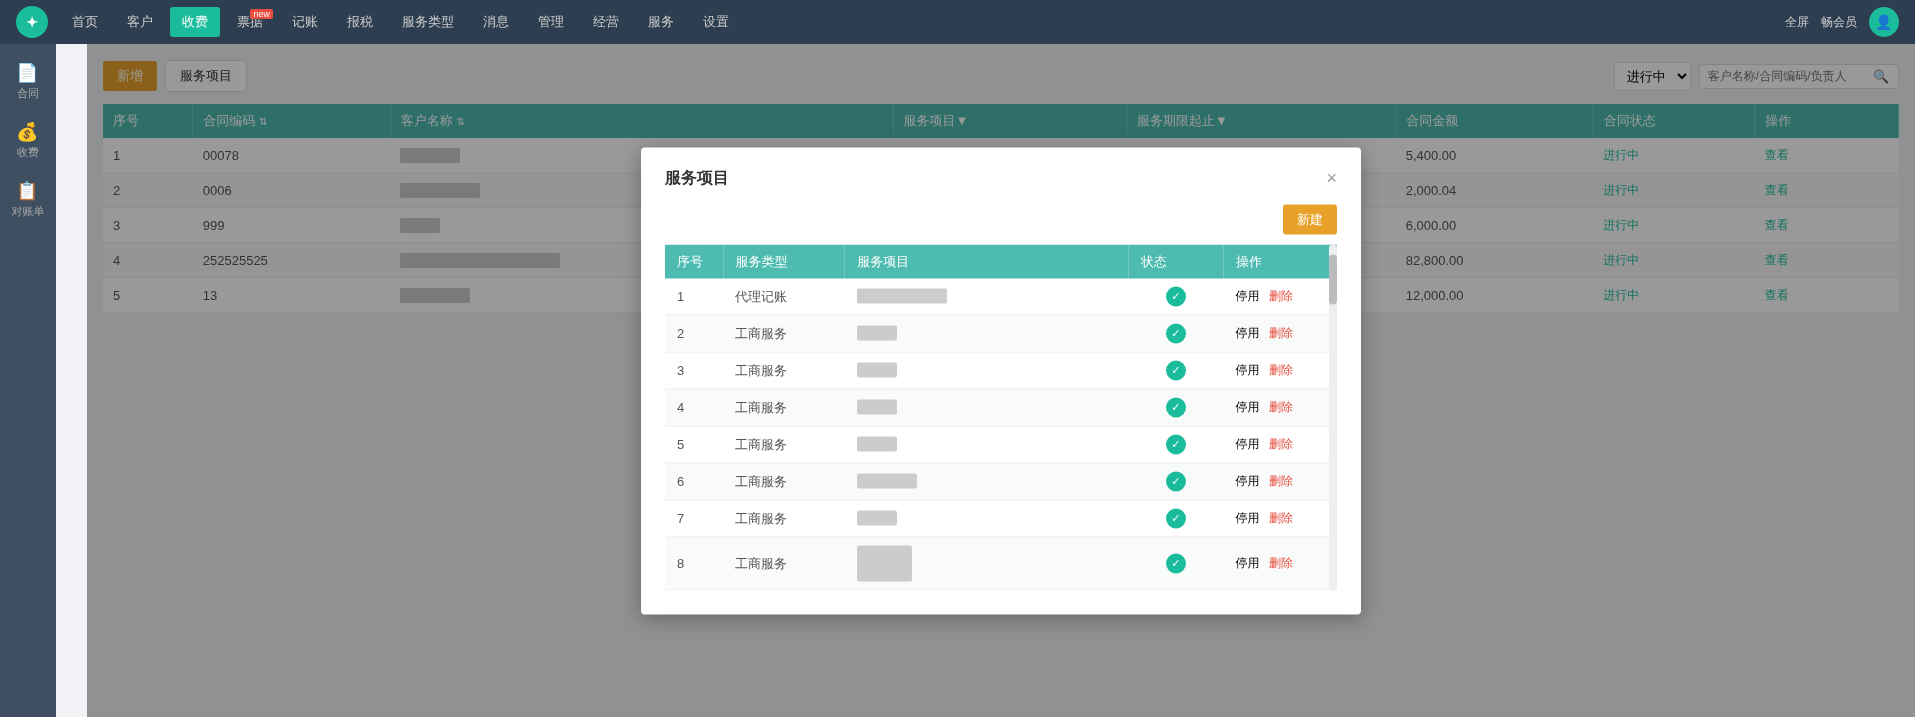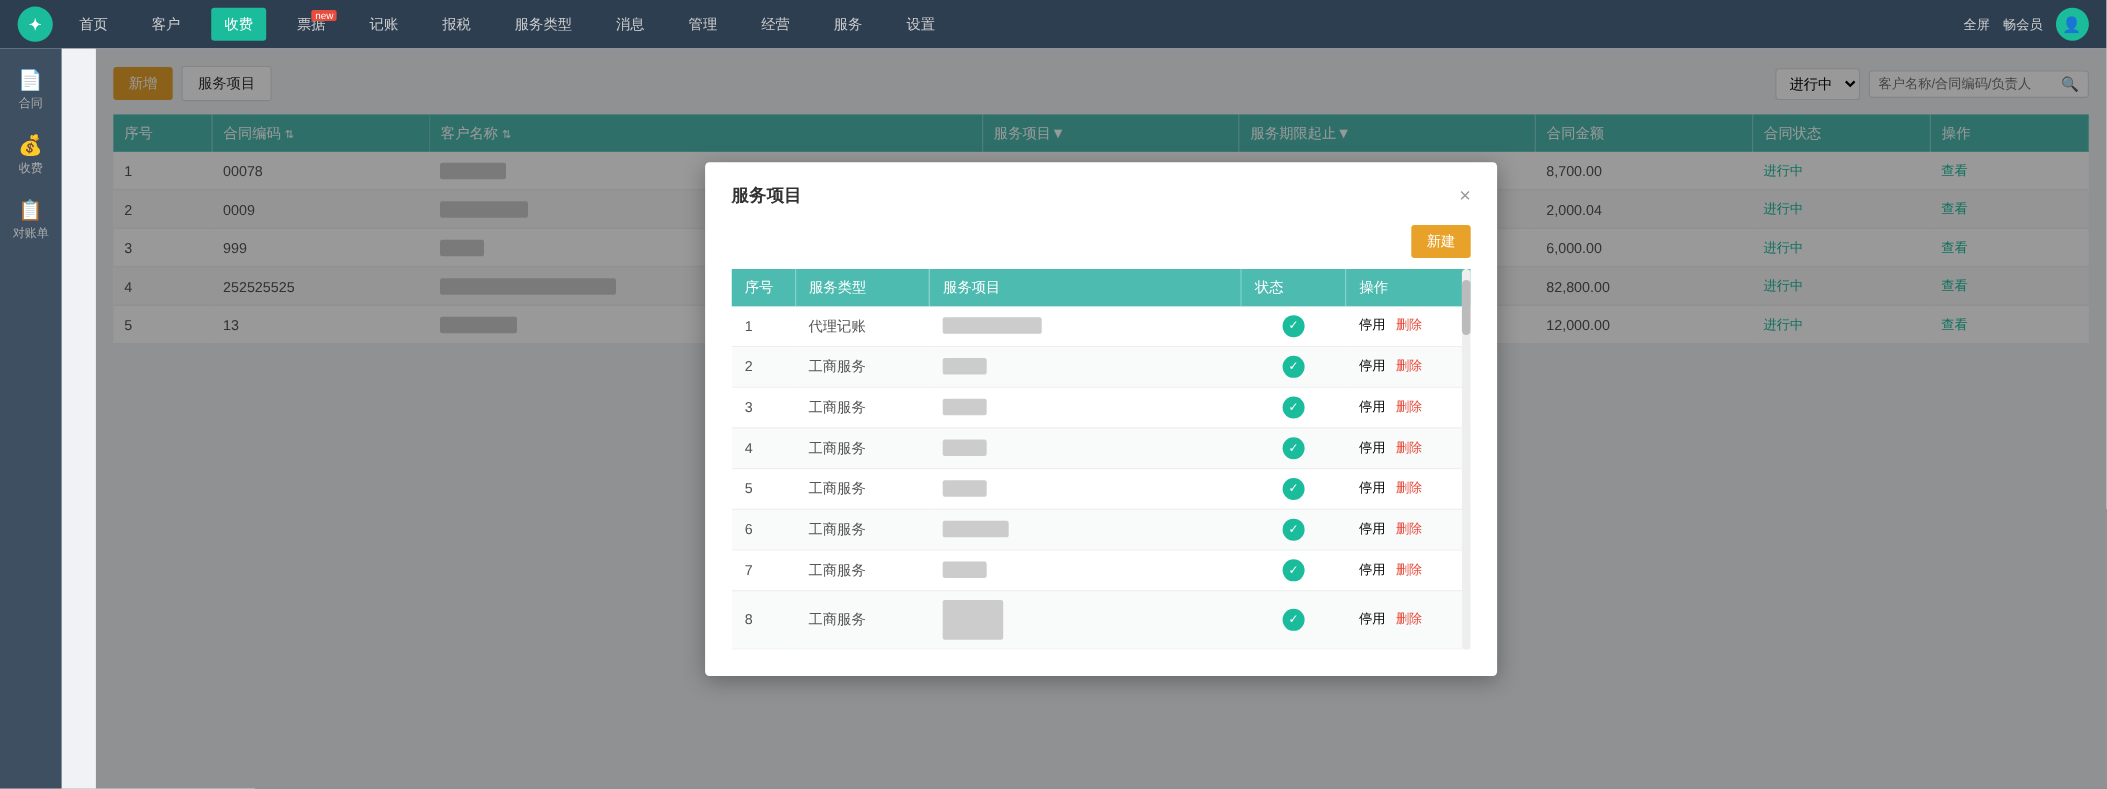--- a/index.html
+++ b/index.html
@@ -16,21 +16,21 @@
     }
     .top-nav .logo {
       width: 32px; height: 32px;
       background: #1abc9c;
       border-radius: 50%;
       display: flex; align-items: center; justify-content: center;
       color: white; font-size: 14px; font-weight: bold;
       margin-right: 12px;
     }
     .top-nav .nav-items {
-      display: flex; align-items: center; gap: 16px; flex: 1;
+      display: flex; align-items: center; gap: 5px; flex: 1;
     }
     .nav-item {
       color: #ccc; padding: 6px 12px; cursor: pointer; border-radius: 3px; position: relative;
       font-size: 13px;
     }
     .nav-item.active { background: #1abc9c; color: white; }
     .nav-item .new-badge {
       position: absolute; top: 2px; right: 2px;
       background: #e74c3c; color: white; font-size: 9px;
       padding: 0 3px; border-radius: 2px;
@@ -264,27 +264,27 @@
       </thead>
       <tbody id="main-table-body">
       <tr>
     <td>1</td>
     <td>00078</td>
     <td>
       <span class="blurred-text" style="width:60px;">████████</span>
     </td>
     <td>小规模记账</td>
     <td>202305-202404</td>
-    <td>8,700.00</td>
+    <td>5,400.00</td>
     <td><span class="status-tag">进行中</span></td>
     <td><span class="action-link">查看</span></td>
   </tr>
           <tr>
     <td>2</td>
-    <td>0009</td>
+    <td>0006</td>
     <td>
       <span class="blurred-text" style="width:80px;">████████████</span>
     </td>
     <td>小规模记账</td>
     <td>202305-202404</td>
     <td>2,000.04</td>
     <td><span class="status-tag">进行中</span></td>
     <td><span class="action-link">查看</span></td>
   </tr>
           <tr>

